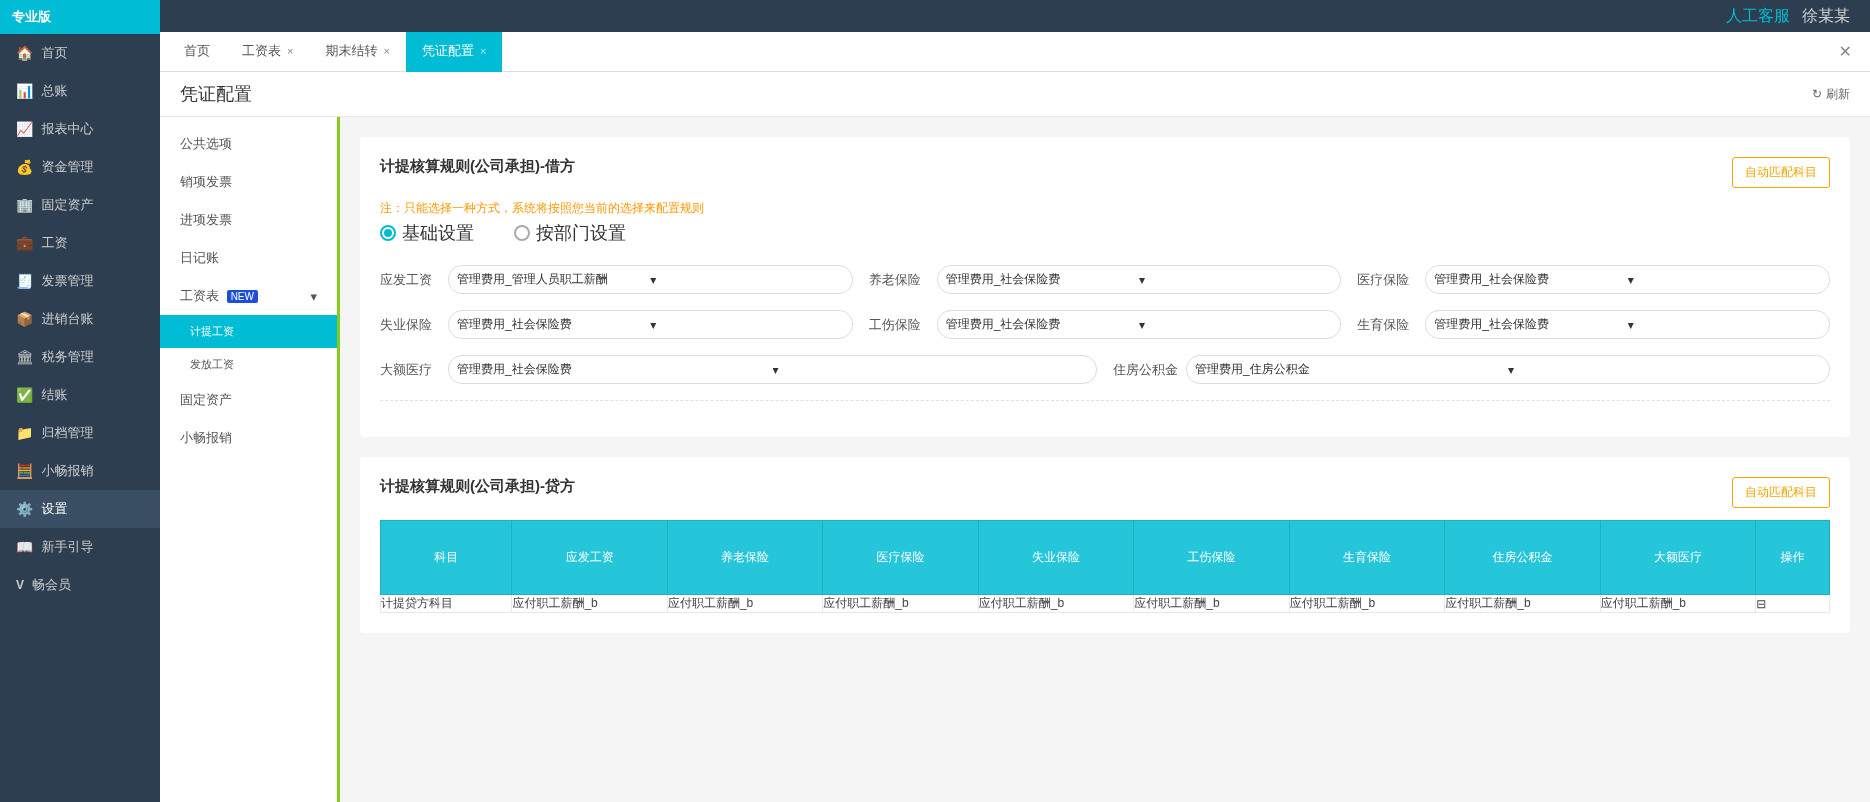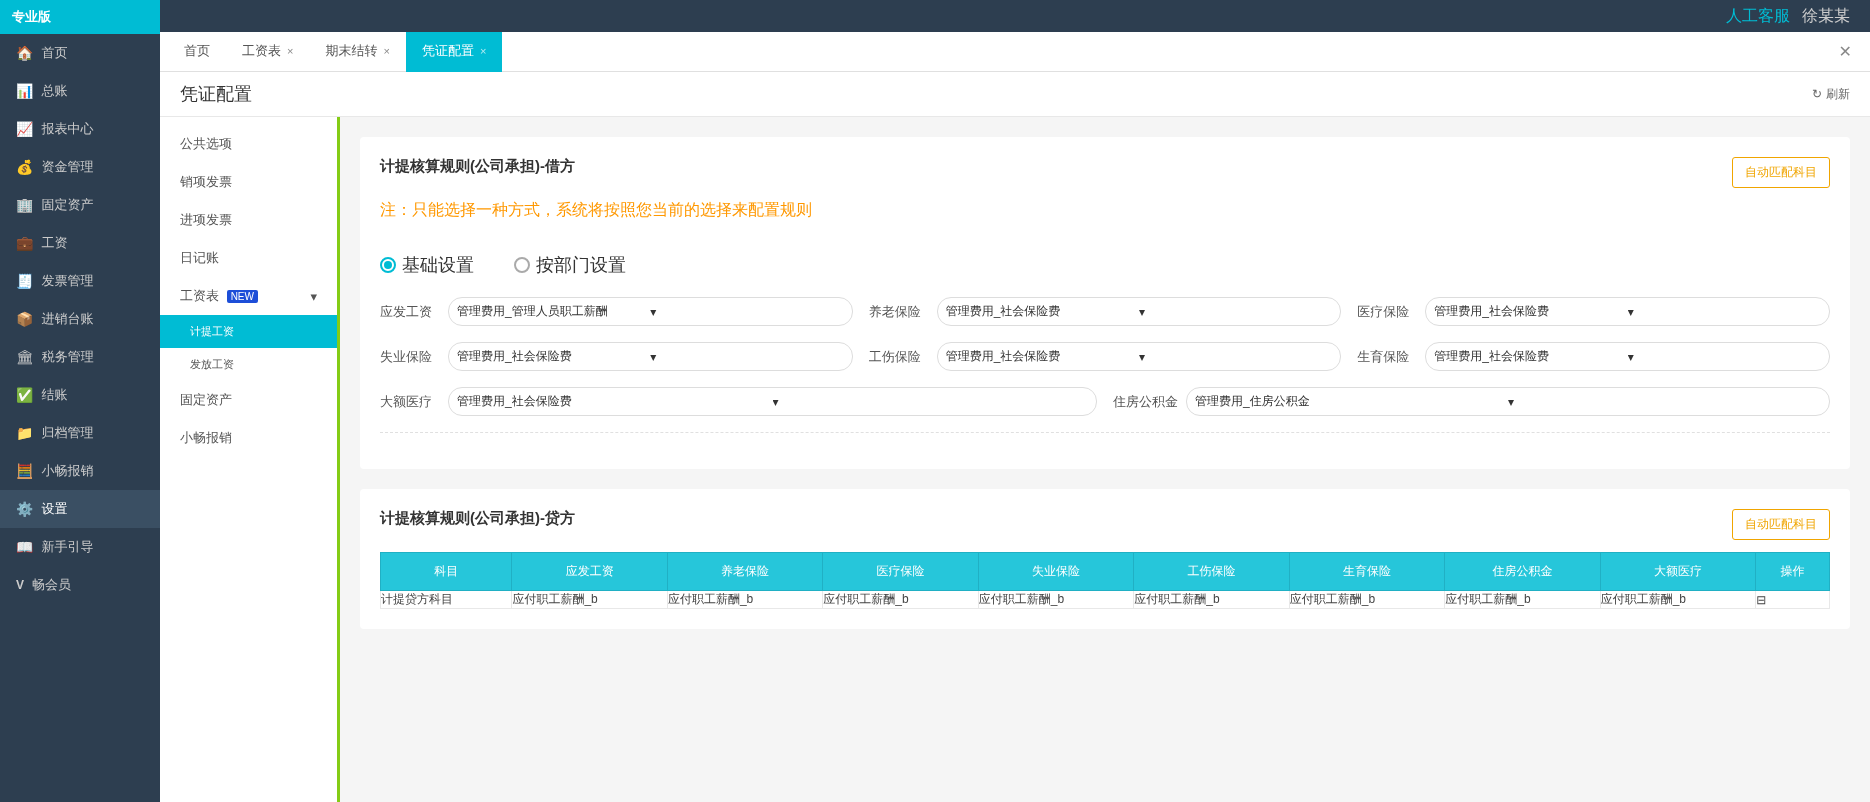--- a/index.html
+++ b/index.html
@@ -160,22 +160,22 @@
 
     .section-title {
       font-size: 15px;
       color: #333;
       font-weight: bold;
       margin-bottom: 12px;
     }
 
     .note-text {
       color: #ff9800;
-      font-size: 16px;
-      margin-bottom: 32px;
+      font-size: 12px;
+      margin-bottom: 4px;
     }
 
     .radio-group {
       display: flex;
       gap: 40px;
       margin-bottom: 20px;
       align-items: center;
     }
     .radio-option {
       display: flex;
@@ -263,21 +263,21 @@
 
     
     .data-table {
       width: 100%;
       border-collapse: collapse;
       font-size: 12px;
     }
     .data-table th {
       background: #26c6da;
       color: white;
-      padding: 10px 8px;
+      padding: 28px 8px;
       text-align: center;
       border: 1px solid #20b0c4;
       font-weight: normal;
     }
     .data-table td {
       text-align: left;
       border: 1px solid #e8e8e8;
       color: #444;
     }
     .data-table tr:nth-child(even) td { background: #fafafa; }

